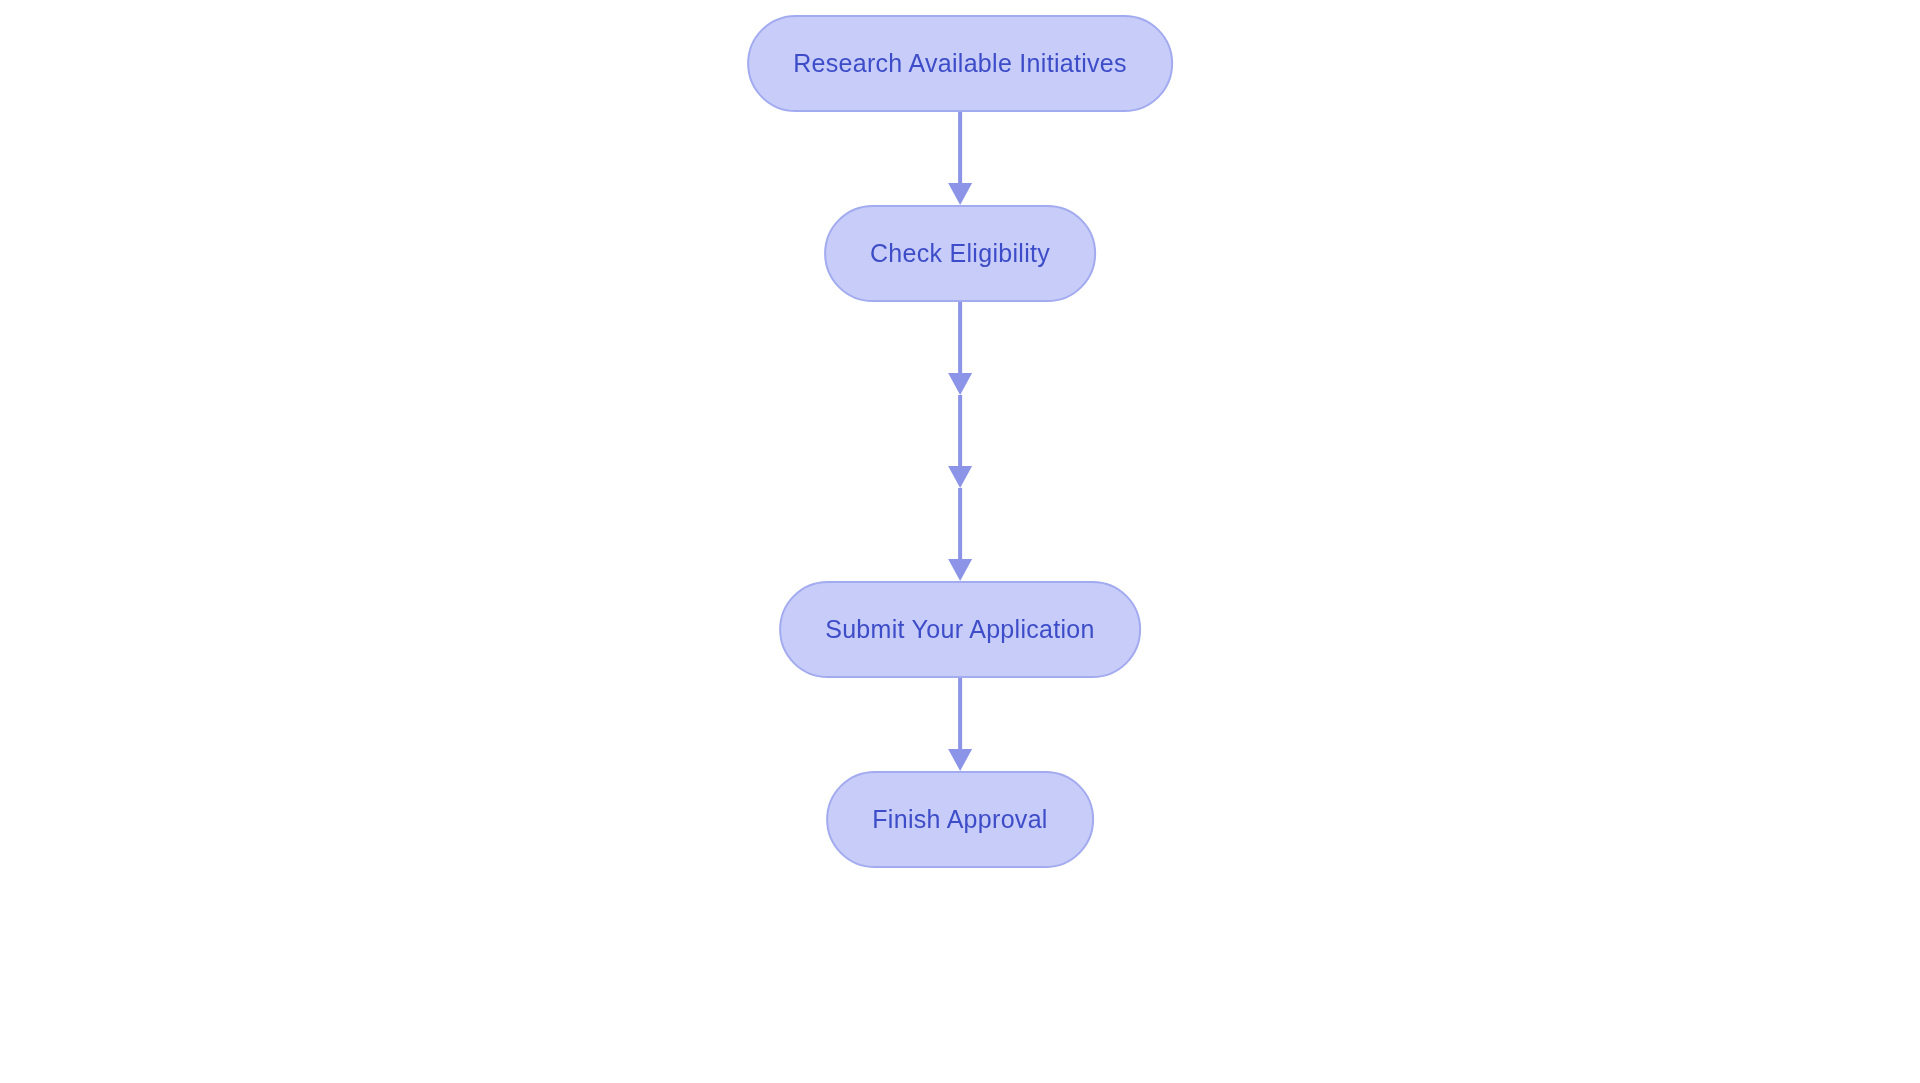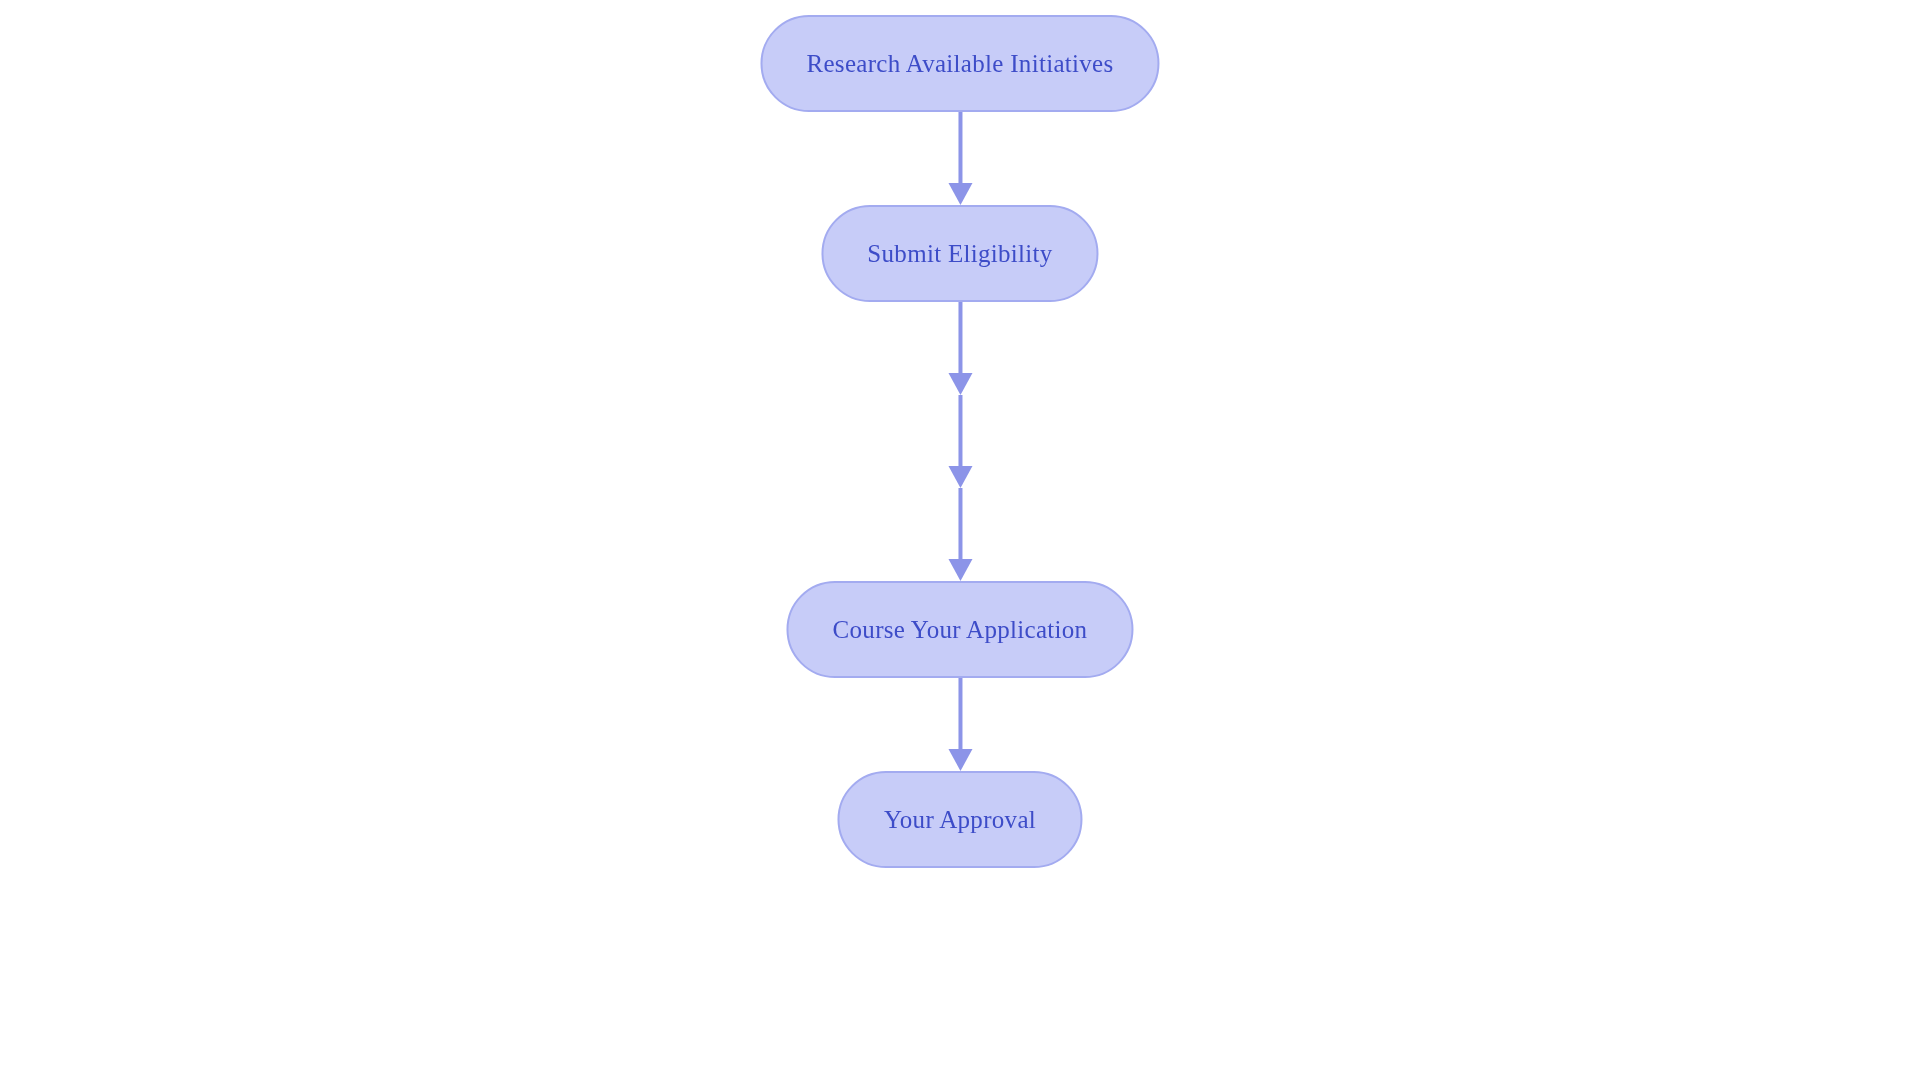--- a/index.html
+++ b/index.html
@@ -20,21 +20,20 @@
   }
 
   .flowchart {
     position: absolute;
     top: 15px;
     left: 50%;
     transform: translateX(-50%);
     display: flex;
     flex-direction: column;
     align-items: center;
-    font-family: Liberation Serif, serif;
   }
 
   .node {
     box-sizing: border-box;
     height: 97px;
     padding: 0 44px;
     display: flex;
     align-items: center;
     justify-content: center;
     background: #c7ccf8;
@@ -83,47 +82,47 @@
     <div class="node">
       <span class="node-label">Research Available Initiatives</span>
     </div>
 
     <div class="connector">
       <div class="line"></div>
       <div class="head"></div>
     </div>
 
     <div class="node">
-      <span class="node-label">Submit Eligibility</span>
+      <span class="node-label">Check Eligibility</span>
     </div>
 
     <div class="connector">
       <div class="line"></div>
       <div class="head"></div>
     </div>
 
 
     <div class="connector">
       <div class="line"></div>
       <div class="head"></div>
     </div>
 
 
     <div class="connector">
       <div class="line"></div>
       <div class="head"></div>
     </div>
 
     <div class="node">
-      <span class="node-label">Course Your Application</span>
+      <span class="node-label">Submit Your Application</span>
     </div>
 
     <div class="connector">
       <div class="line"></div>
       <div class="head"></div>
     </div>
 
     <div class="node">
-      <span class="node-label">Your Approval</span>
+      <span class="node-label">Finish Approval</span>
     </div>
 
   </div>
 </div>
 
 </body></html>

